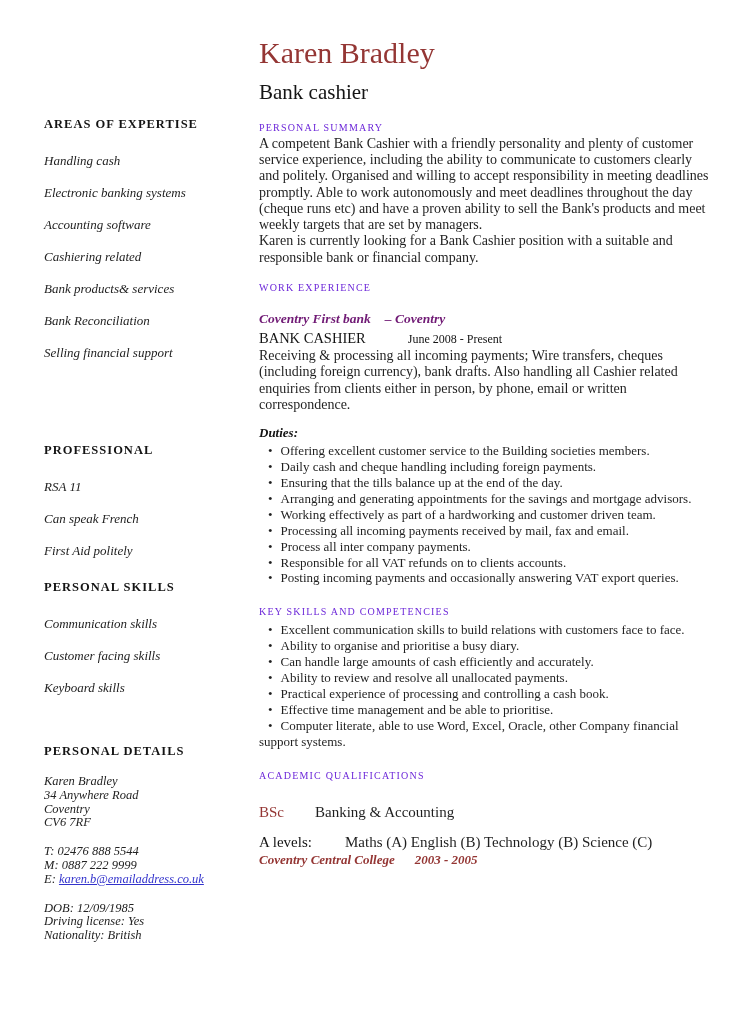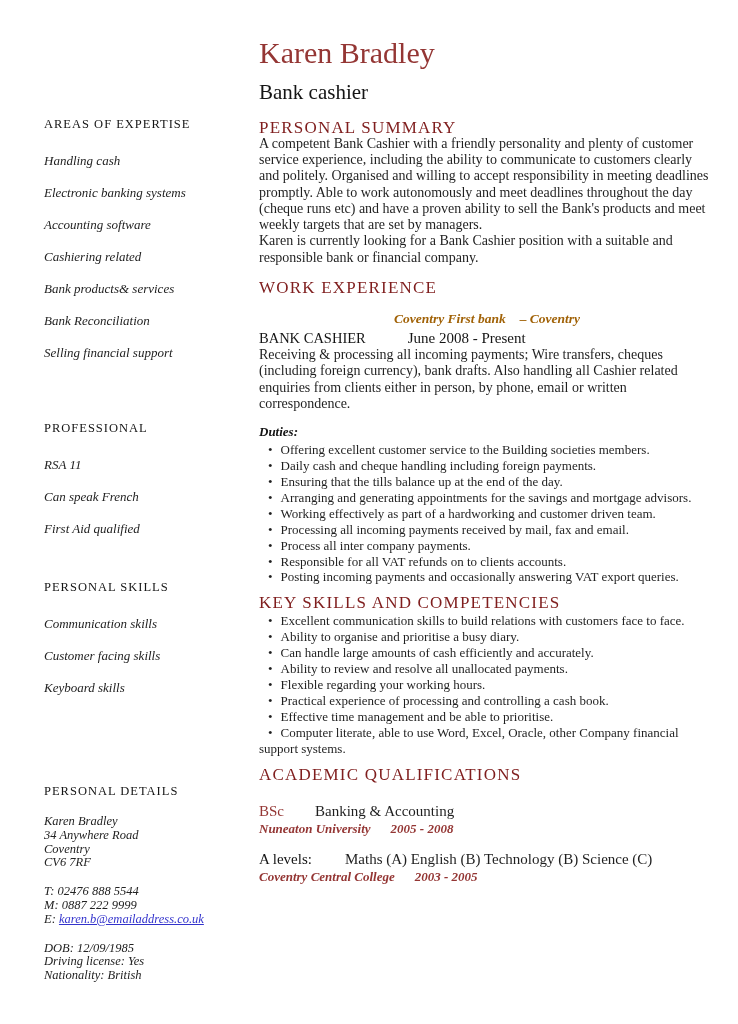--- a/index.html
+++ b/index.html
@@ -5,50 +5,50 @@
   html,body { margin:0; padding:0; background:#ffffff; }
   .page {
     position:relative; width:738px; height:1024px; background:#ffffff;
     font-family:"Liberation Serif","DejaVu Serif",serif; color:#1f1f1f;
     overflow:hidden;
   }
 
   
   .side-sec { position:absolute; left:44px; width:212px; }
   .sec-expertise { top:117px; }
-  .sec-professional { top:421px; }
+  .sec-professional { top:443px; }
   .sec-personal-skills { top:580px; }
-  .sec-details { top:784px; }
+  .sec-details { top:744px; }
   .side-h {
     font-size:12.5px; letter-spacing:1px; color:#141414;
-    line-height:15px; font-weight:400;
+    line-height:15px; font-weight:700;
   }
   .side-item {
     font-style:italic; font-size:13px; line-height:16px;
     margin-top:16px; color:#222;
   }
   .side-item.first { margin-top:21px; }
   .detail-line { font-style:italic; font-size:12.5px; line-height:13.8px; color:#222; }
   .detail-group { margin-top:15px; }
   .detail-group.first { margin-top:16px; }
   .email-link { color:#3333cc; text-decoration:underline; font-style:italic;margin-top:44px; }
 
   
   .main { position:absolute; left:259px; top:36px; width:456px; }
   .name { font-size:30px; line-height:1.15; color:#943634; font-weight:400; margin:0; }
   .jobtitle { font-size:21px; color:#141414; margin-top:9px; line-height:1.15; }
-  .main-h { font-size:17px; letter-spacing:1.2px; color:#7f1d1d; line-height:16px; font-weight:400; }
-  .mt14 { margin-top:14px; } .mt16 { margin-top:16px; } .mt18 { margin-top:10px; }
+  .main-h { font-size:10px; letter-spacing:1.2px; color:#6d28d9; line-height:16px; font-weight:400; }
+  .mt14 { margin-top:14px; } .mt16 { margin-top:16px; } .mt18 { margin-top:18px; }
   .mt20 { margin-top:20px; } .mt10 { margin-top:10px; } .mt9 { margin-top:9px; }
   .mt12 { margin-top:12px; } .mt2 { margin-top:2px; }
   p.body { font-size:14px; line-height:16.3px; margin:0; color:#1f1f1f; }
-  .employer-line { font-size:13.5px; font-weight:bold; font-style:italic; color:#a16207; line-height:17px;text-align:center; }
+  .employer-line { font-size:13.5px; font-weight:bold; font-style:italic; color:#701a75; line-height:17px; }
   .employer-loc { margin-left:14px; }
   .role-line { font-size:14.5px; line-height:18px; color:#141414; }
-  .role-dates { font-size:15px; margin-left:42px; }
+  .role-dates { font-size:12px; margin-left:42px; }
   .duties-label { font-size:13px; font-weight:bold; font-style:italic; line-height:16px; color:#141414; }
   ul.blist { list-style:none; margin:2px 0 0 0; padding:0; }
   ul.blist li {
     font-size:13px; line-height:15.9px; text-indent:9px; color:#1f1f1f;
   }
   ul.blist li::before { content:"\2022"; margin-right:8px; }
   .acad-row { font-size:15px; line-height:16.3px; color:#1f1f1f; }
   .deg { display:inline-block; color:#943634; }
   .deg-w1 { width:56px; }
   .deg-black { color:#141414; display:inline-block; width:86px; }
@@ -68,21 +68,21 @@
     <div class="side-item">Cashiering related</div>
     <div class="side-item">Bank products&amp; services</div>
     <div class="side-item">Bank Reconciliation</div>
     <div class="side-item">Selling financial support</div>
   </div>
 
   <div class="side-sec sec-professional">
     <div class="side-h">PROFESSIONAL</div>
     <div class="side-item first">RSA 11</div>
     <div class="side-item">Can speak French</div>
-    <div class="side-item">First Aid qualified</div>
+    <div class="side-item">First Aid politely</div>
   </div>
 
   <div class="side-sec sec-personal-skills">
     <div class="side-h">PERSONAL SKILLS</div>
     <div class="side-item first">Communication skills</div>
     <div class="side-item">Customer facing skills</div>
     <div class="side-item">Keyboard skills</div>
   </div>
 
   <div class="side-sec sec-details">
@@ -133,32 +133,28 @@
       <li>Responsible for all VAT refunds on to clients accounts.</li>
       <li>Posting incoming payments and occasionally answering VAT export queries.</li>
     </ul>
 
     <div class="main-h mt18">KEY SKILLS AND COMPETENCIES</div>
     <ul class="blist mt14">
       <li>Excellent communication skills to build relations with customers face to face.</li>
       <li>Ability to organise and prioritise a busy diary.</li>
       <li>Can handle large amounts of cash efficiently and accurately.</li>
       <li>Ability to review and resolve all unallocated payments.</li>
-      <li>Flexible regarding your working hours.</li>
       <li>Practical experience of processing and controlling a cash book.</li>
       <li>Effective time management and be able to prioritise.</li>
       <li>Computer literate, able to use Word, Excel, Oracle, other Company financial support systems.</li>
     </ul>
 
     <div class="main-h mt18">ACADEMIC QUALIFICATIONS</div>
     <div class="acad-row mt20">
       <span class="deg deg-w1">BSc</span><span>Banking &amp; Accounting</span>
-    </div>
-    <div class="acad-inst-line mt2">
-      <span>Nuneaton University</span><span class="acad-dates">2005 - 2008</span>
     </div>
     <div class="acad-row mt14">
       <span class="deg deg-black">A levels:</span><span>Maths (A) English (B) Technology (B) Science (C)</span>
     </div>
     <div class="acad-inst-line mt2">
       <span>Coventry Central College</span><span class="acad-dates">2003 - 2005</span>
     </div>
   </div>
 
 </div>

